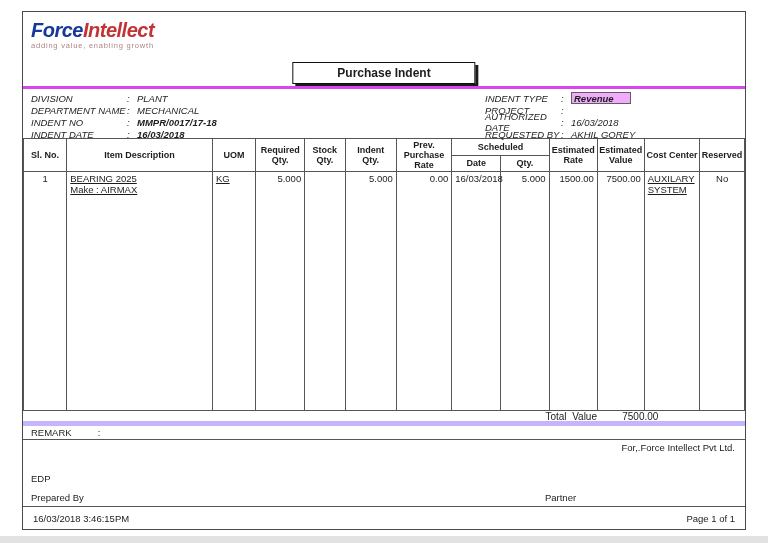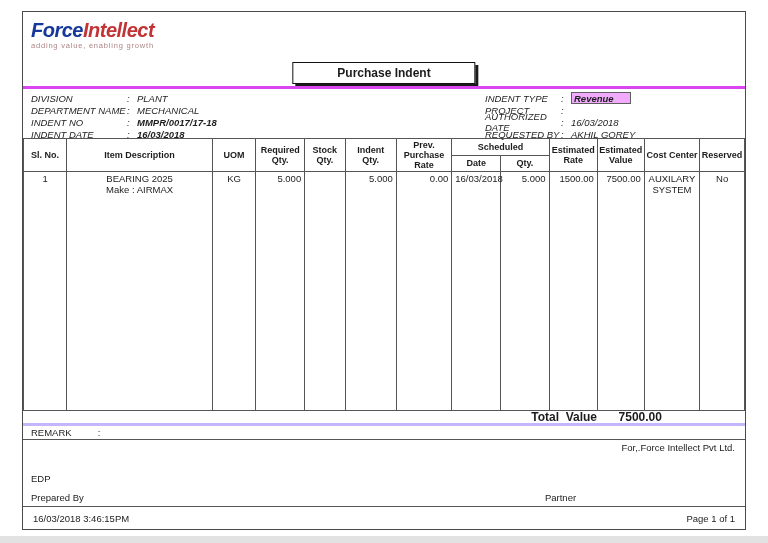--- a/index.html
+++ b/index.html
@@ -33,24 +33,24 @@
   .badge { display:inline-block; border:1px solid #5f5f5f; font-weight:bold; font-size:9.5px;
       padding:0 2px; width:60px; height:12px; line-height:12px; }
 
   
   table { width:100%; border-collapse:collapse; table-layout:fixed; }
   th, td { border:1px solid #555; font-size:9px; line-height:1.12; }
   thead th { font-weight:bold; text-align:center; vertical-align:middle; white-space:pre-line; padding:1px 1px; height:16px; }
   tbody td { vertical-align:top; padding:2px 3px; height:239px; font-size:9.5px; white-space:pre-line; }
   td.num { text-align:right; }
   td.ctr { text-align:center; }
-  td.lft { text-align:center; }
-
-  
-  .total-row { display:flex; align-items:center; height:15px; border-bottom:3px solid #c4b5fd; font-size:12px; font-weight:bold; }
+  td.lft { text-align:left;text-decoration:underline; }
+
+  
+  .total-row { display:flex; align-items:center; height:15px; border-bottom:5px solid #c4b5fd; font-size:10px; font-weight:normal; }
   .total-spacer { flex:0 0 66%; }
   .total-label { flex:0 0 13.5%; text-align:right; white-space:pre; }
   .total-value { flex:0 0 12%; text-align:center; }
   .remark-row { display:flex; align-items:center; height:14px; border-bottom:1px solid #555; font-size:9.5px; padding-left:8px; }
   .remark-sep { margin-left:26px; }
 
   
   .sig { position:relative; height:67px; border-bottom:1px solid #555; font-size:9.5px; }
   .for-company { position:absolute; top:2px; right:10px; }
   .edp { position:absolute; bottom:22px; left:8px; }

